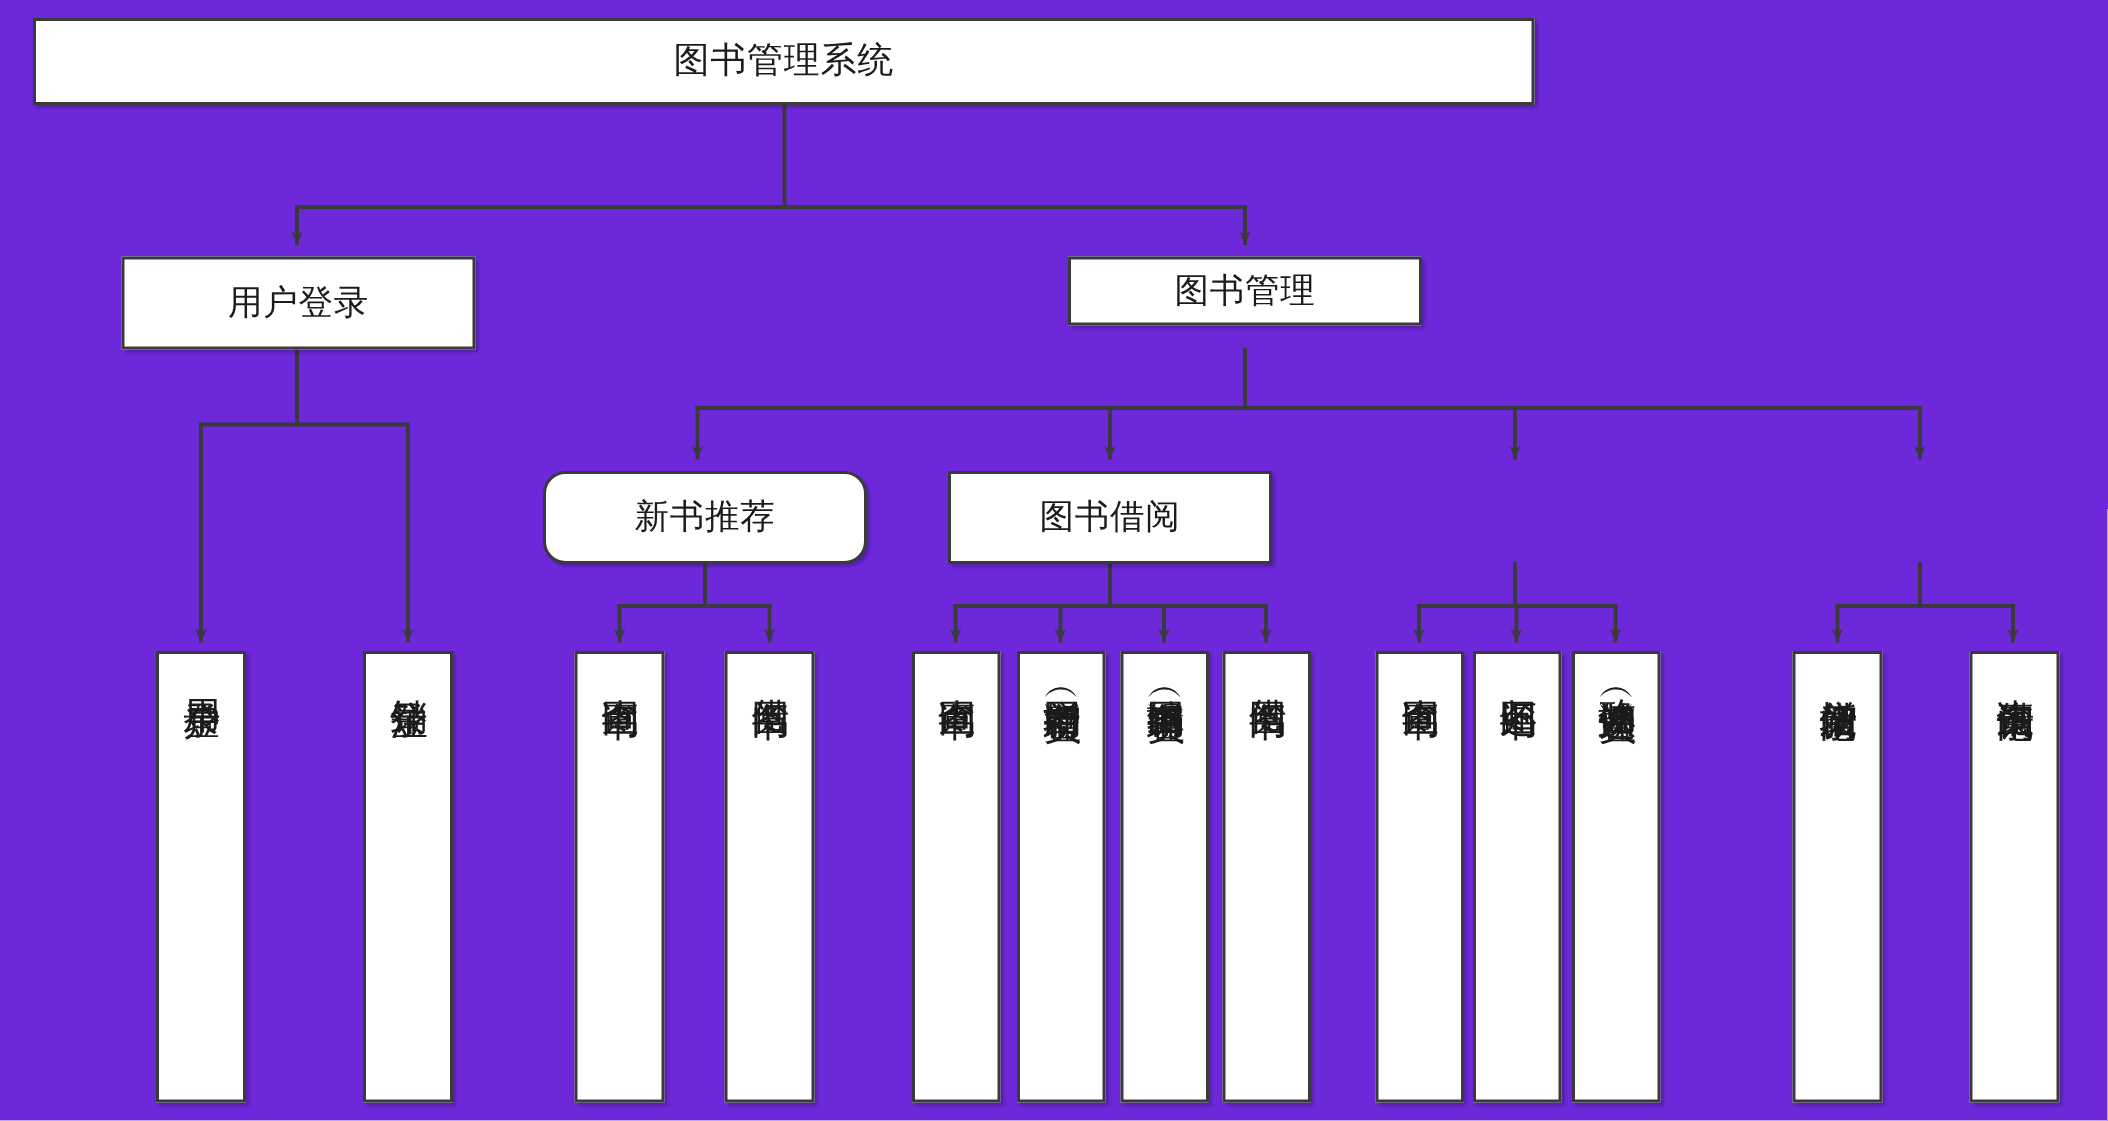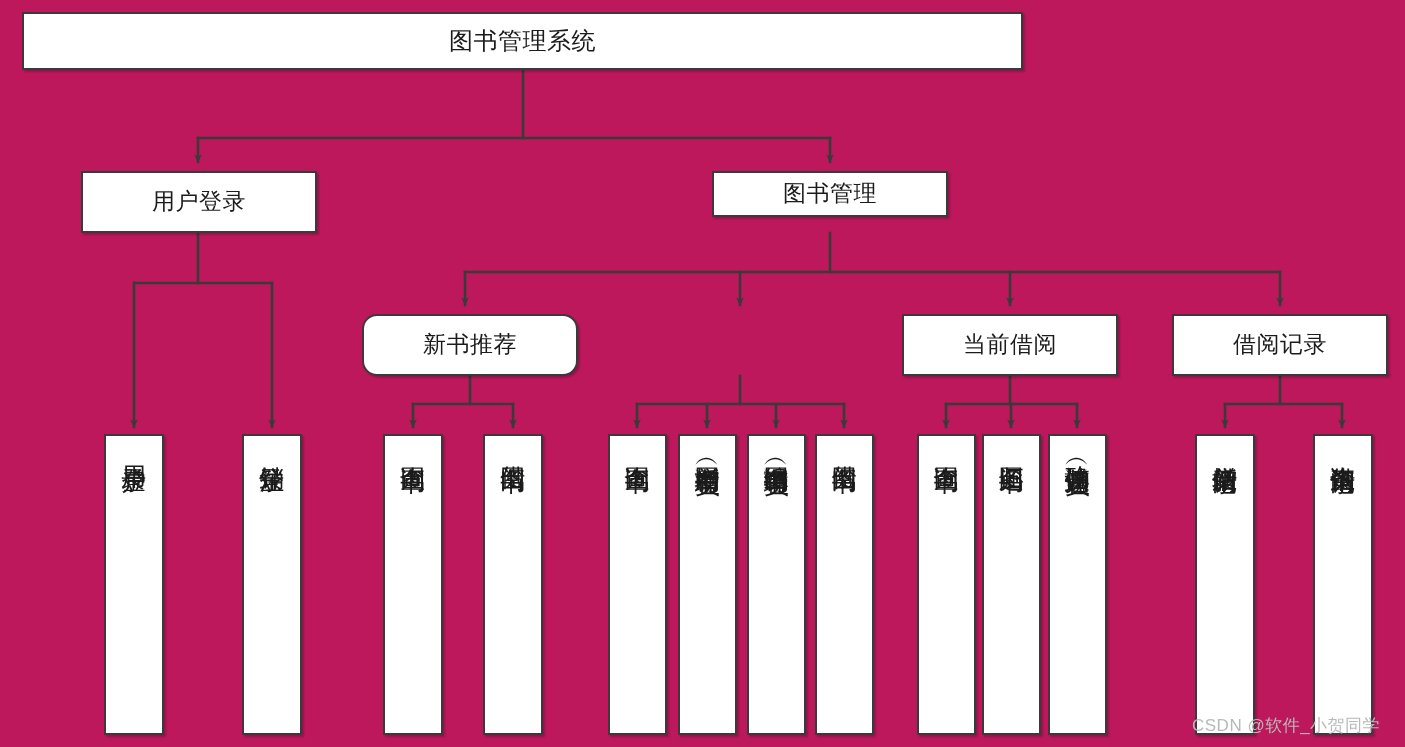--- a/index.html
+++ b/index.html
@@ -8,21 +8,21 @@
     padding: 0;
     background: #ffffff;
   }
   body {
     font-family: "Liberation Sans", "DejaVu Sans", sans-serif;
   }
   #canvas {
     position: relative;
     width: 1405px;
     height: 747px;
-    background: #be185d;
+    background: #6d28d9;
     overflow: hidden;
   }
   #edges {
     position: absolute;
     left: 0;
     top: 0;
     width: 1405px;
     height: 747px;
     pointer-events: none;
   }
@@ -138,25 +138,22 @@
   <div class="node horiz" style="left:81px; top:171px; width:236px; height:62px;">
     <span class="lbl">用户登录</span>
   </div>
   <div class="node horiz" style="left:712px; top:171px; width:236px; height:46px;">
     <span class="lbl">图书管理</span>
   </div>
 
   <div class="node horiz" style="left:362px; top:314px; width:216px; height:62px;border-radius:15px;">
     <span class="lbl">新书推荐</span>
   </div>
-  <div class="node horiz" style="left:902px; top:314px; width:216px; height:62px;">
-    <span class="lbl">当前借阅</span>
-  </div>
-  <div class="node horiz" style="left:1172px; top:314px; width:216px; height:62px;">
-    <span class="lbl">借阅记录</span>
+  <div class="node horiz" style="left:632px; top:314px; width:216px; height:62px;">
+    <span class="lbl">图书借阅</span>
   </div>
 
   <div class="node vert" style="left:104px; top:434px; width:60px; height:301px;">
     <span class="lbl">用户登录</span>
   </div>
   <div class="node vert" style="left:242px; top:434px; width:60px; height:301px;">
     <span class="lbl">注销登录</span>
   </div>
 
   <div class="node vert" style="left:383px; top:434px; width:60px; height:301px;">
@@ -189,15 +186,14 @@
     <span class="lbl">确认归还（管理员）</span>
   </div>
 
   <div class="node vert" style="left:1195px; top:434px; width:60px; height:301px;">
     <span class="lbl">新增借阅记录</span>
   </div>
   <div class="node vert" style="left:1313px; top:434px; width:60px; height:301px;">
     <span class="lbl">查询借阅记录</span>
   </div>
 
-  <div id="watermark">CSDN @软件_小贺同学</div>
 
 </div>
 
 </body></html>

